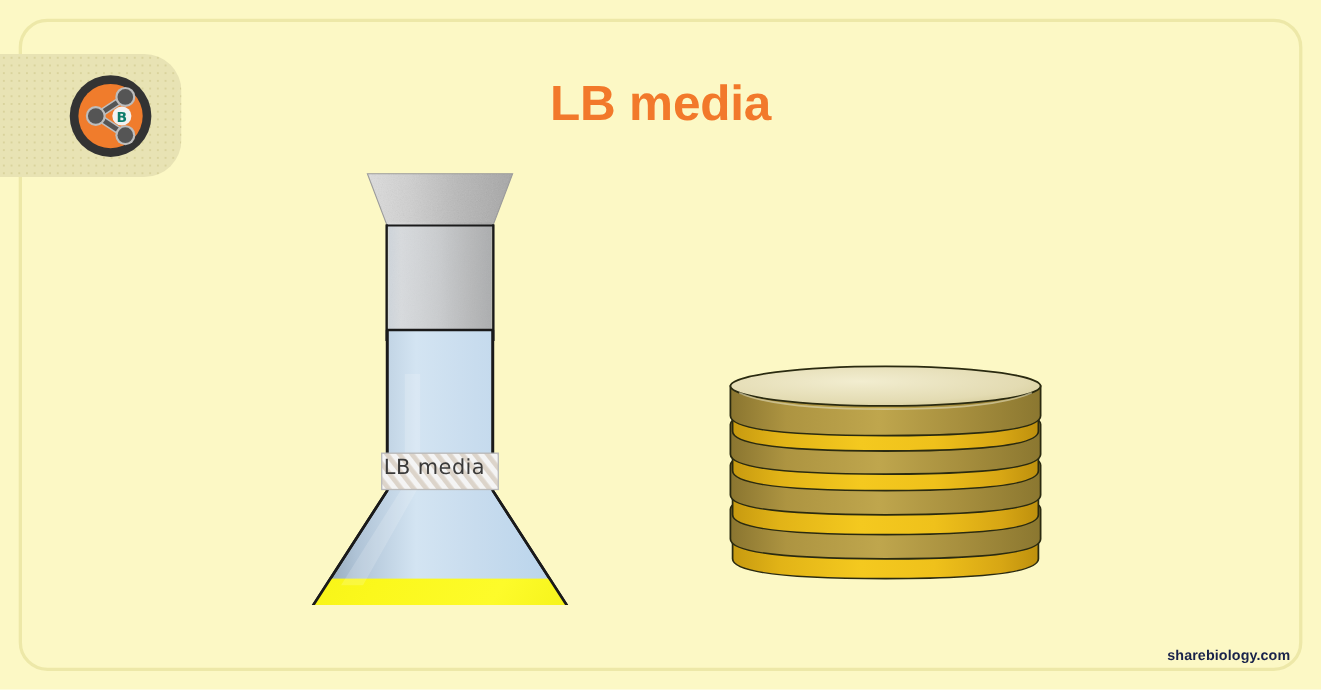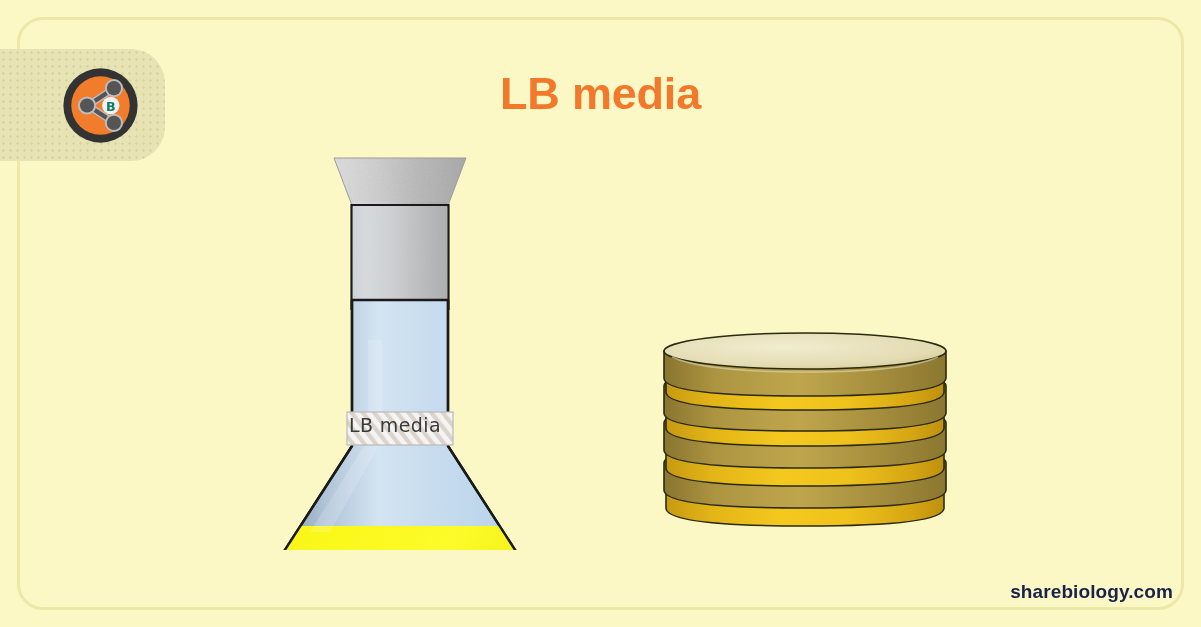--- a/index.html
+++ b/index.html
@@ -89,21 +89,21 @@
     left: 660px;
     top: 330px;
     width: 290px;
     height: 215px;
   }
   
   #watermark {
     position: absolute;
     right: 28px;
     bottom: 24px;
-    font-size: 19px;
+    font-size: 13px;
     font-weight: bold;
     color: #18224A;
     letter-spacing: 0.1px;
   }
 </style>
 </head>
 <body>
 
 <div id="canvas">
 

